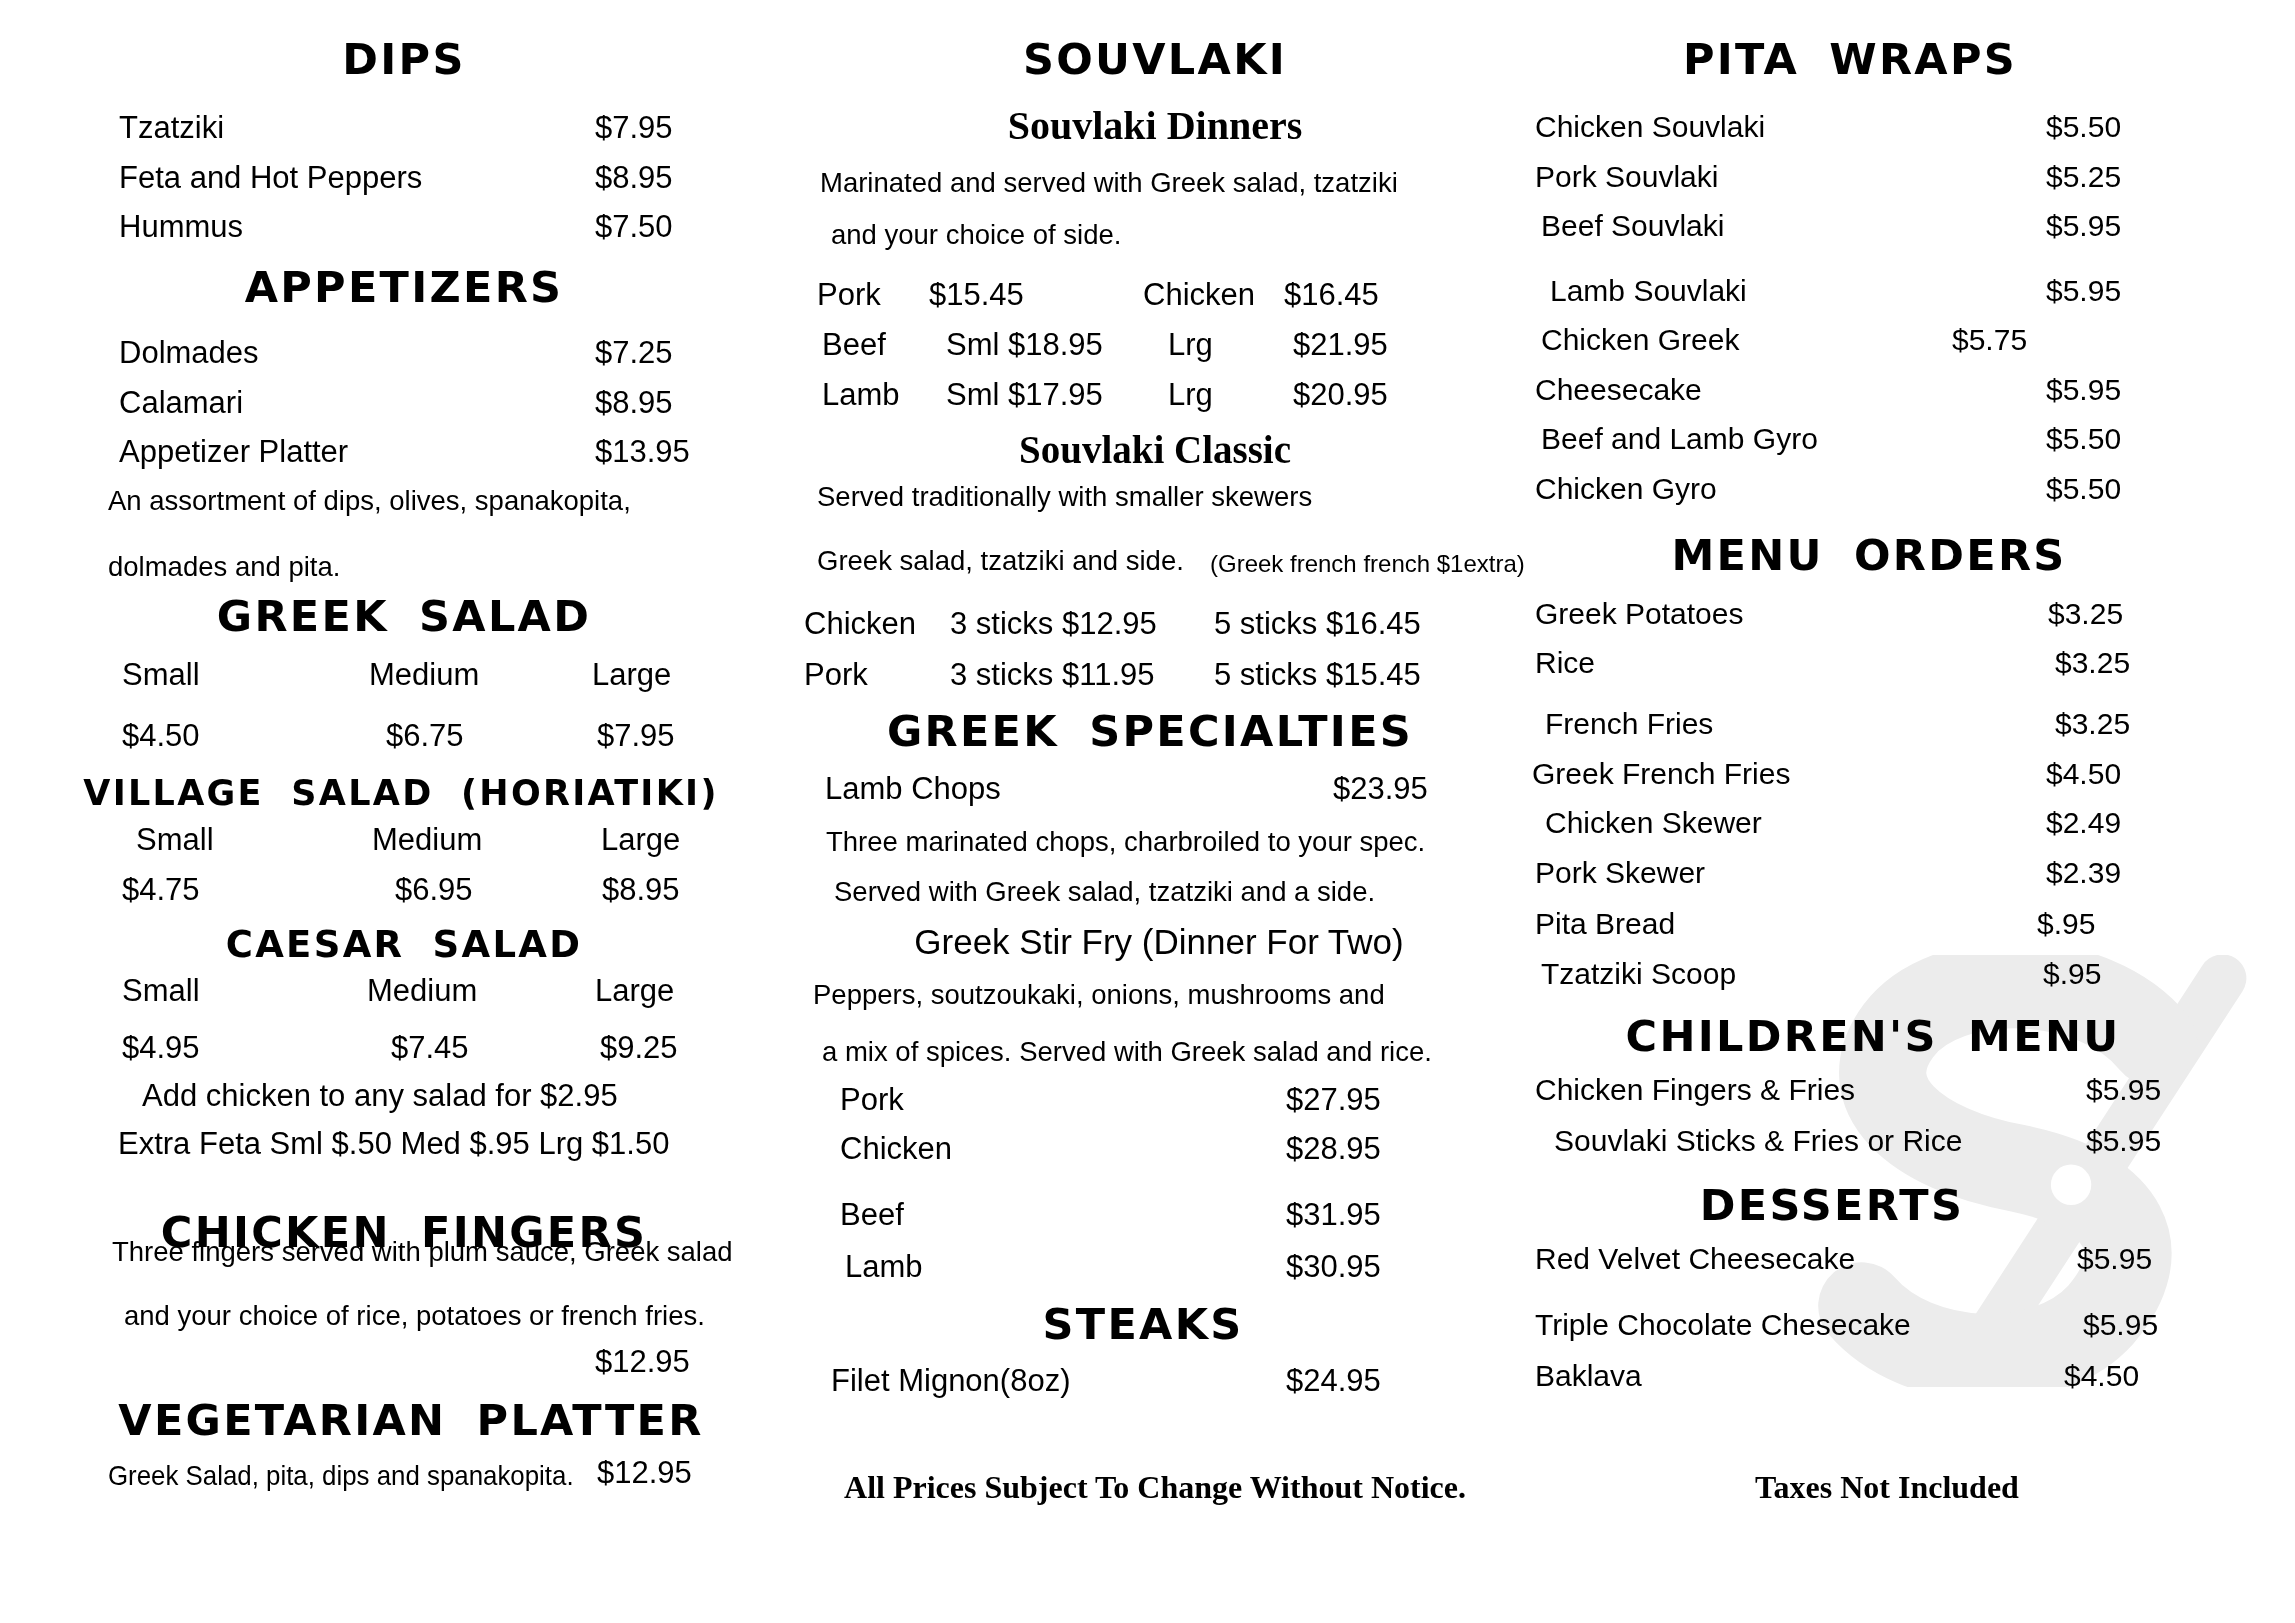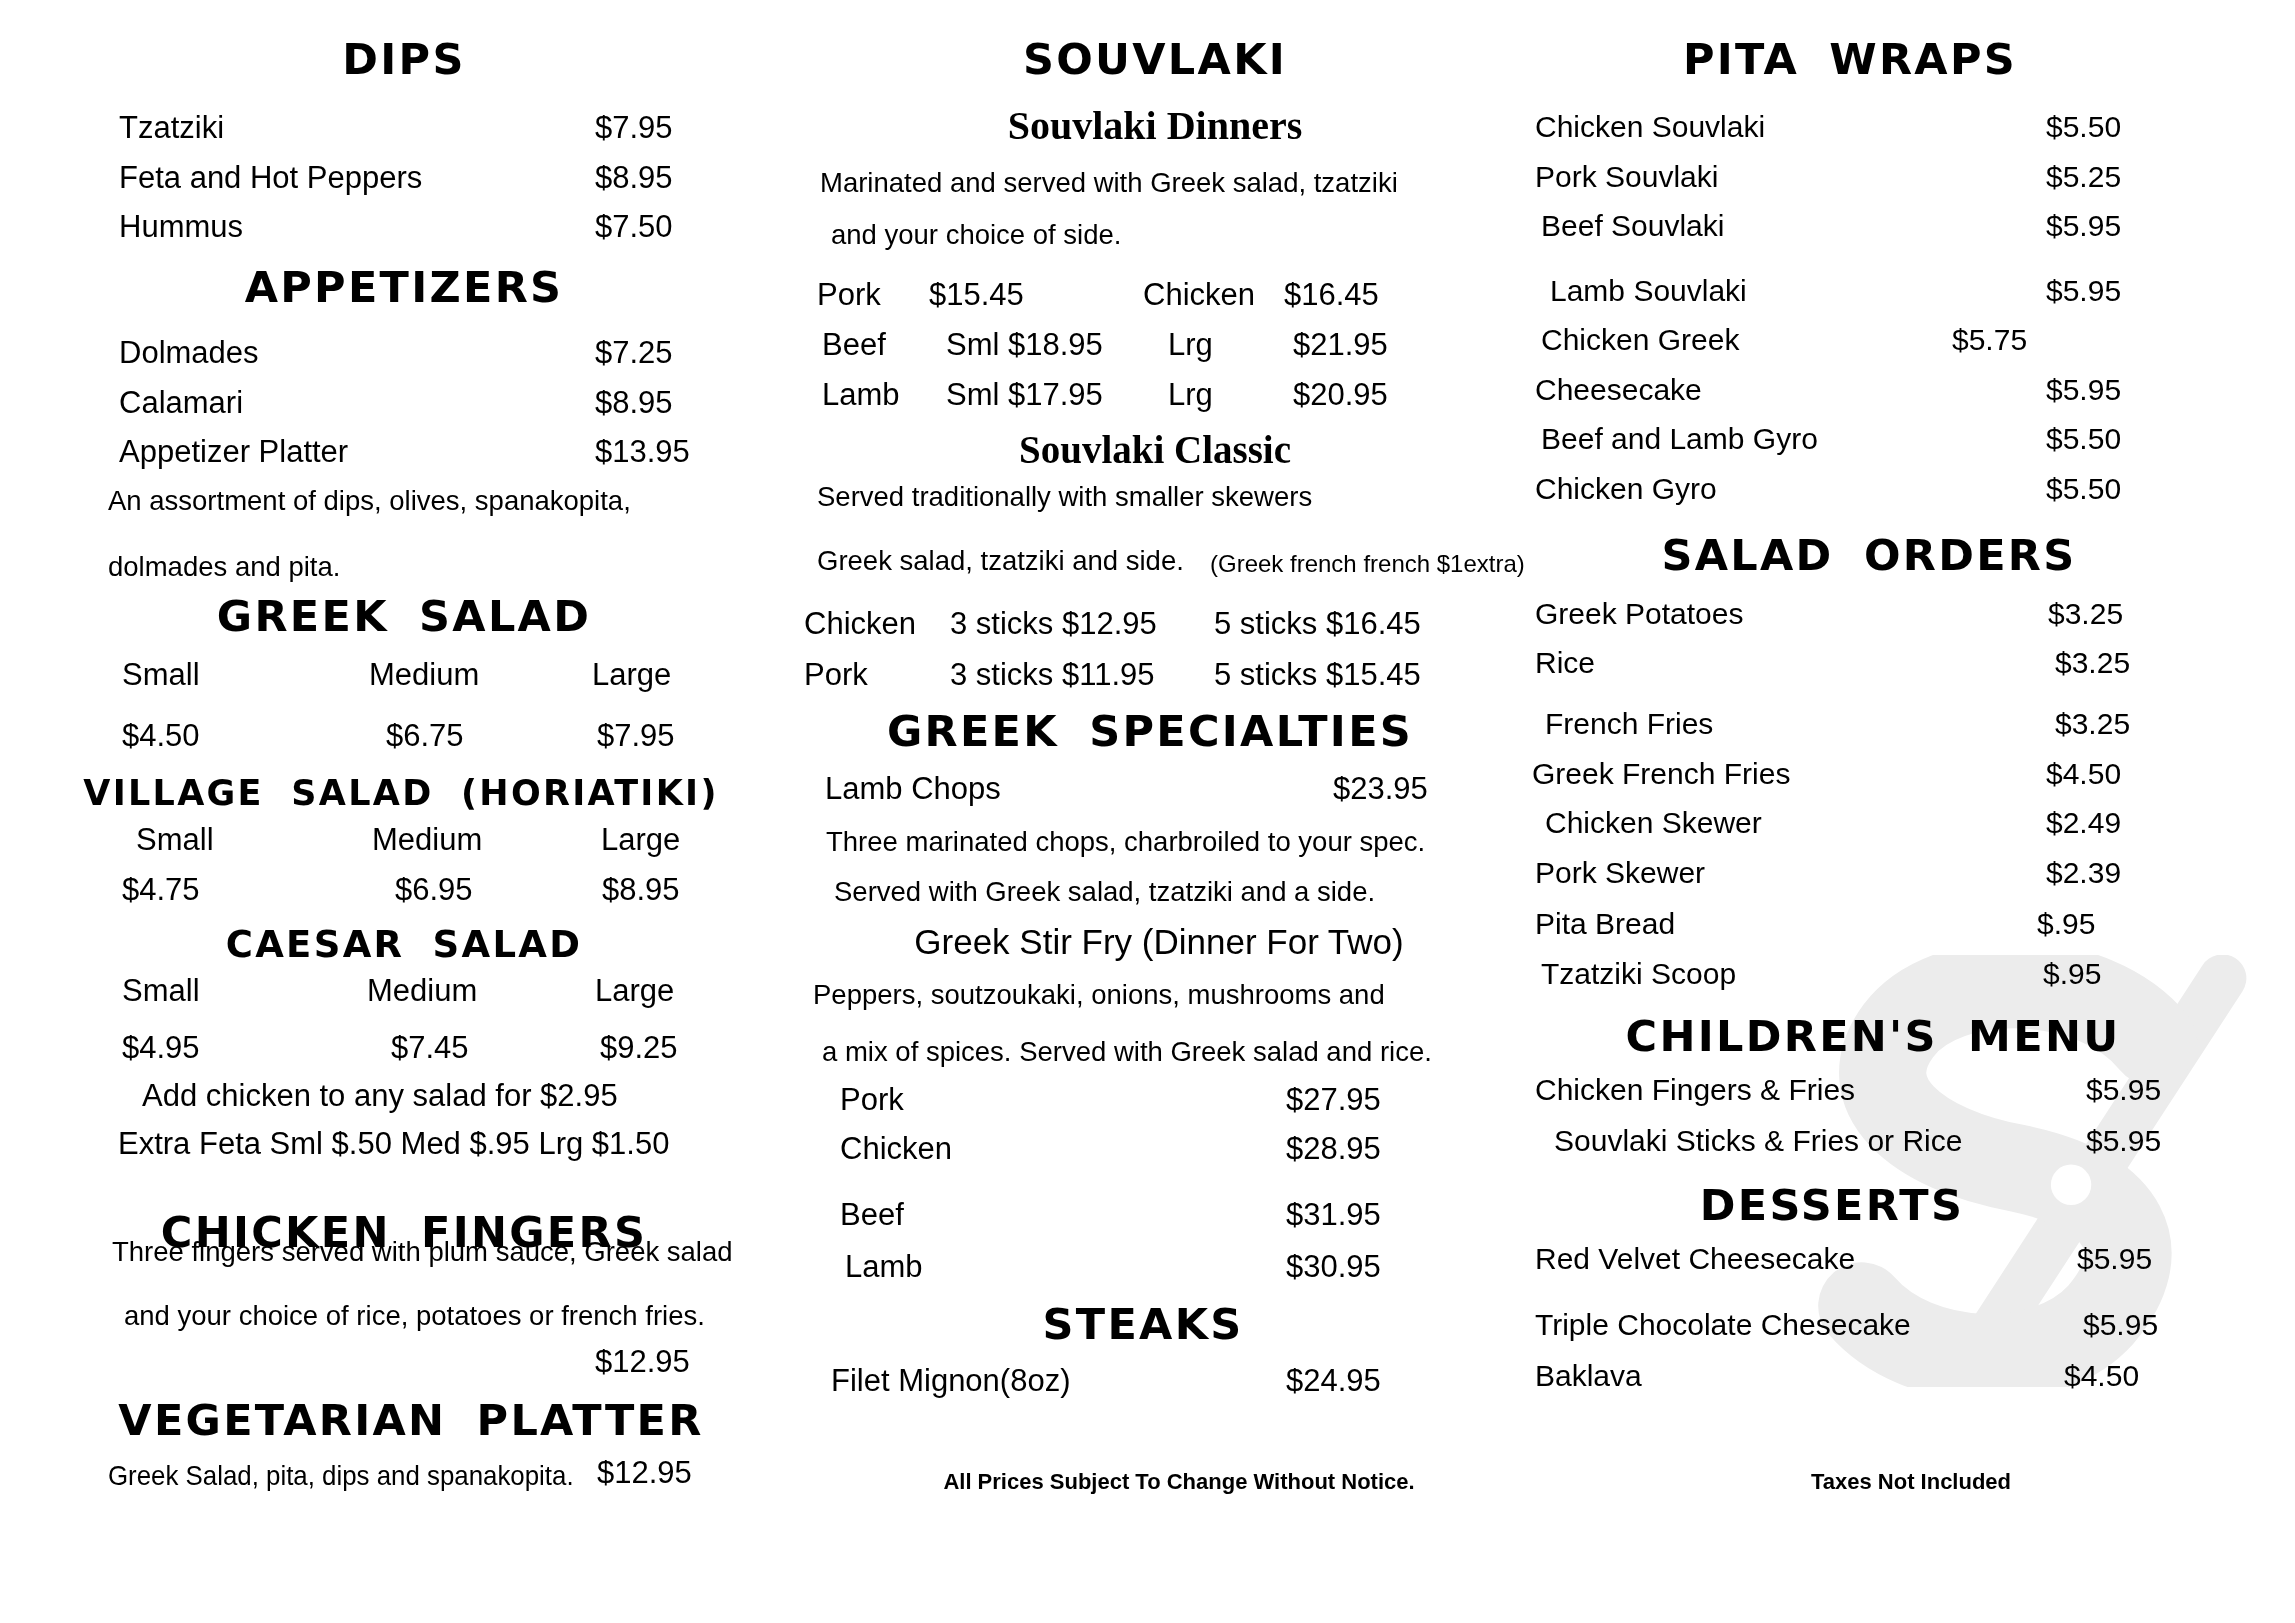--- a/index.html
+++ b/index.html
@@ -4,21 +4,21 @@
 <style>
   html,body{margin:0;padding:0;background:#fff;}
   .page{position:relative;width:2296px;height:1624px;background:#ffffff;overflow:hidden;color:#000;}
   .t{position:absolute;white-space:nowrap;font-family:"Liberation Sans","DejaVu Sans",sans-serif;
      font-size:31px;line-height:1.15;color:#000;}
   .h{font-family:"DejaVu Sans",sans-serif;font-weight:700;font-size:43px;letter-spacing:2.3px;word-spacing:13px;}
   .h2{font-size:37px;}
   .h3{font-size:35px;}
   .serif{font-family:"Liberation Serif",serif;font-weight:700;font-size:40px;}
   .serif2{font-family:"Liberation Serif",serif;font-weight:700;font-size:39px;}
-  .sfoot{font-family:Liberation Sans, sans-serif;font-weight:700;font-size:22px;margin-left:24px;}
+  .sfoot{font-family:Liberation Serif, serif;font-weight:700;font-size:32px;}
   .d{font-size:27.5px;}
   .note{font-size:24px;}
   .r{font-size:30px;}
   .stir{font-size:35px;}
   .ctr{transform:translateX(-50%);}
   .cond{transform:scaleX(.94);transform-origin:0 0;}
   .wm-text{position:absolute;left:1607px;top:1343px;font-family:"DejaVu Sans",sans-serif;font-weight:700;
      font-size:190px;letter-spacing:-4.6px;color:#ececec;z-index:0;}
   .wm-svg{position:absolute;left:1759px;top:955px;z-index:0;}
   .content{position:relative;z-index:1;}
@@ -154,21 +154,21 @@
     <div class="t r" style="left:2046px;top:274px">$5.95</div>
     <div class="t r" style="left:1541px;top:323px">Chicken Greek</div>
     <div class="t r" style="left:1952px;top:323px">$5.75</div>
     <div class="t r" style="left:1535px;top:373px">Cheesecake</div>
     <div class="t r" style="left:2046px;top:373px">$5.95</div>
     <div class="t r" style="left:1541px;top:422px">Beef and Lamb Gyro</div>
     <div class="t r" style="left:2046px;top:422px">$5.50</div>
     <div class="t r" style="left:1535px;top:472px">Chicken Gyro</div>
     <div class="t r" style="left:2046px;top:472px">$5.50</div>
 
-    <div class="t h ctr" style="left:1869px;top:531px">SALAD ORDERS</div>
+    <div class="t h ctr" style="left:1869px;top:531px">MENU ORDERS</div>
     <div class="t r" style="left:1535px;top:597px">Greek Potatoes</div>
     <div class="t r" style="left:2048px;top:597px">$3.25</div>
     <div class="t r" style="left:1535px;top:646px">Rice</div>
     <div class="t r" style="left:2055px;top:646px">$3.25</div>
     <div class="t r" style="left:1545px;top:707px">French Fries</div>
     <div class="t r" style="left:2055px;top:707px">$3.25</div>
     <div class="t r" style="left:1532px;top:757px">Greek French Fries</div>
     <div class="t r" style="left:2046px;top:757px">$4.50</div>
     <div class="t r" style="left:1545px;top:806px">Chicken Skewer</div>
     <div class="t r" style="left:2046px;top:806px">$2.49</div>

